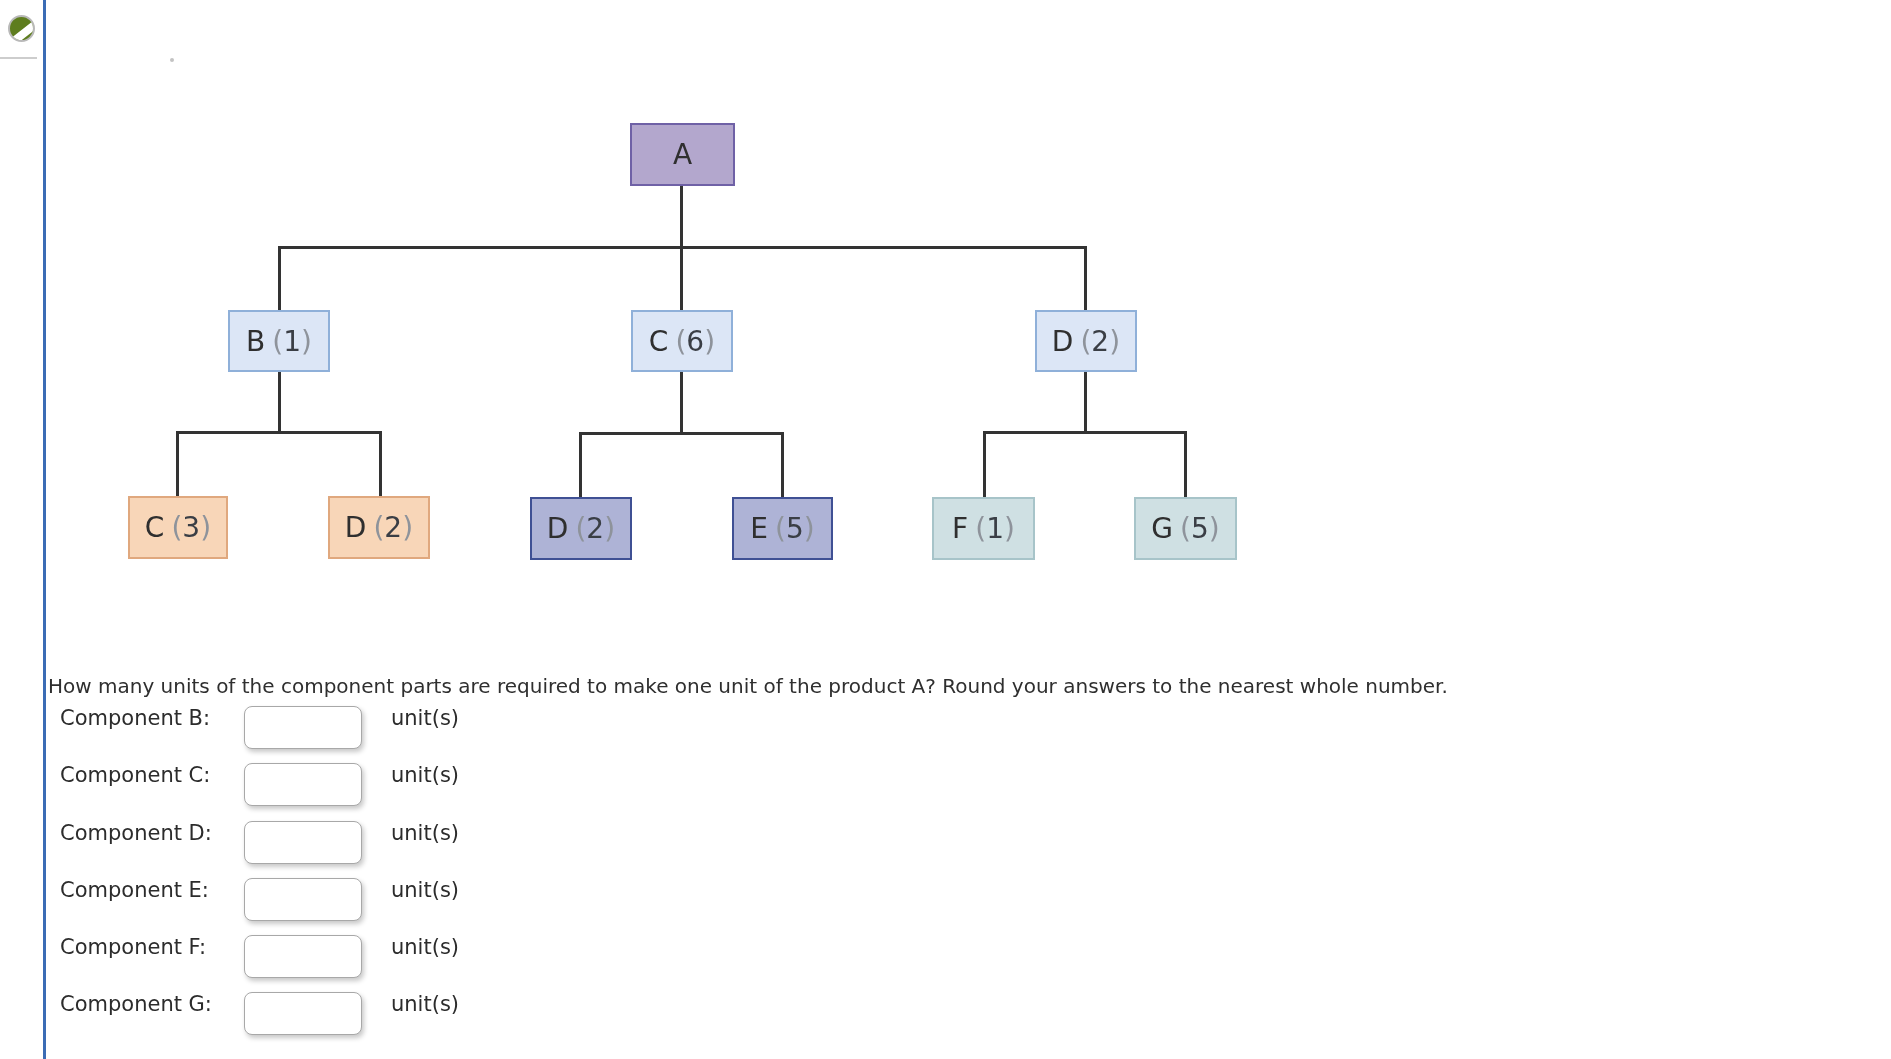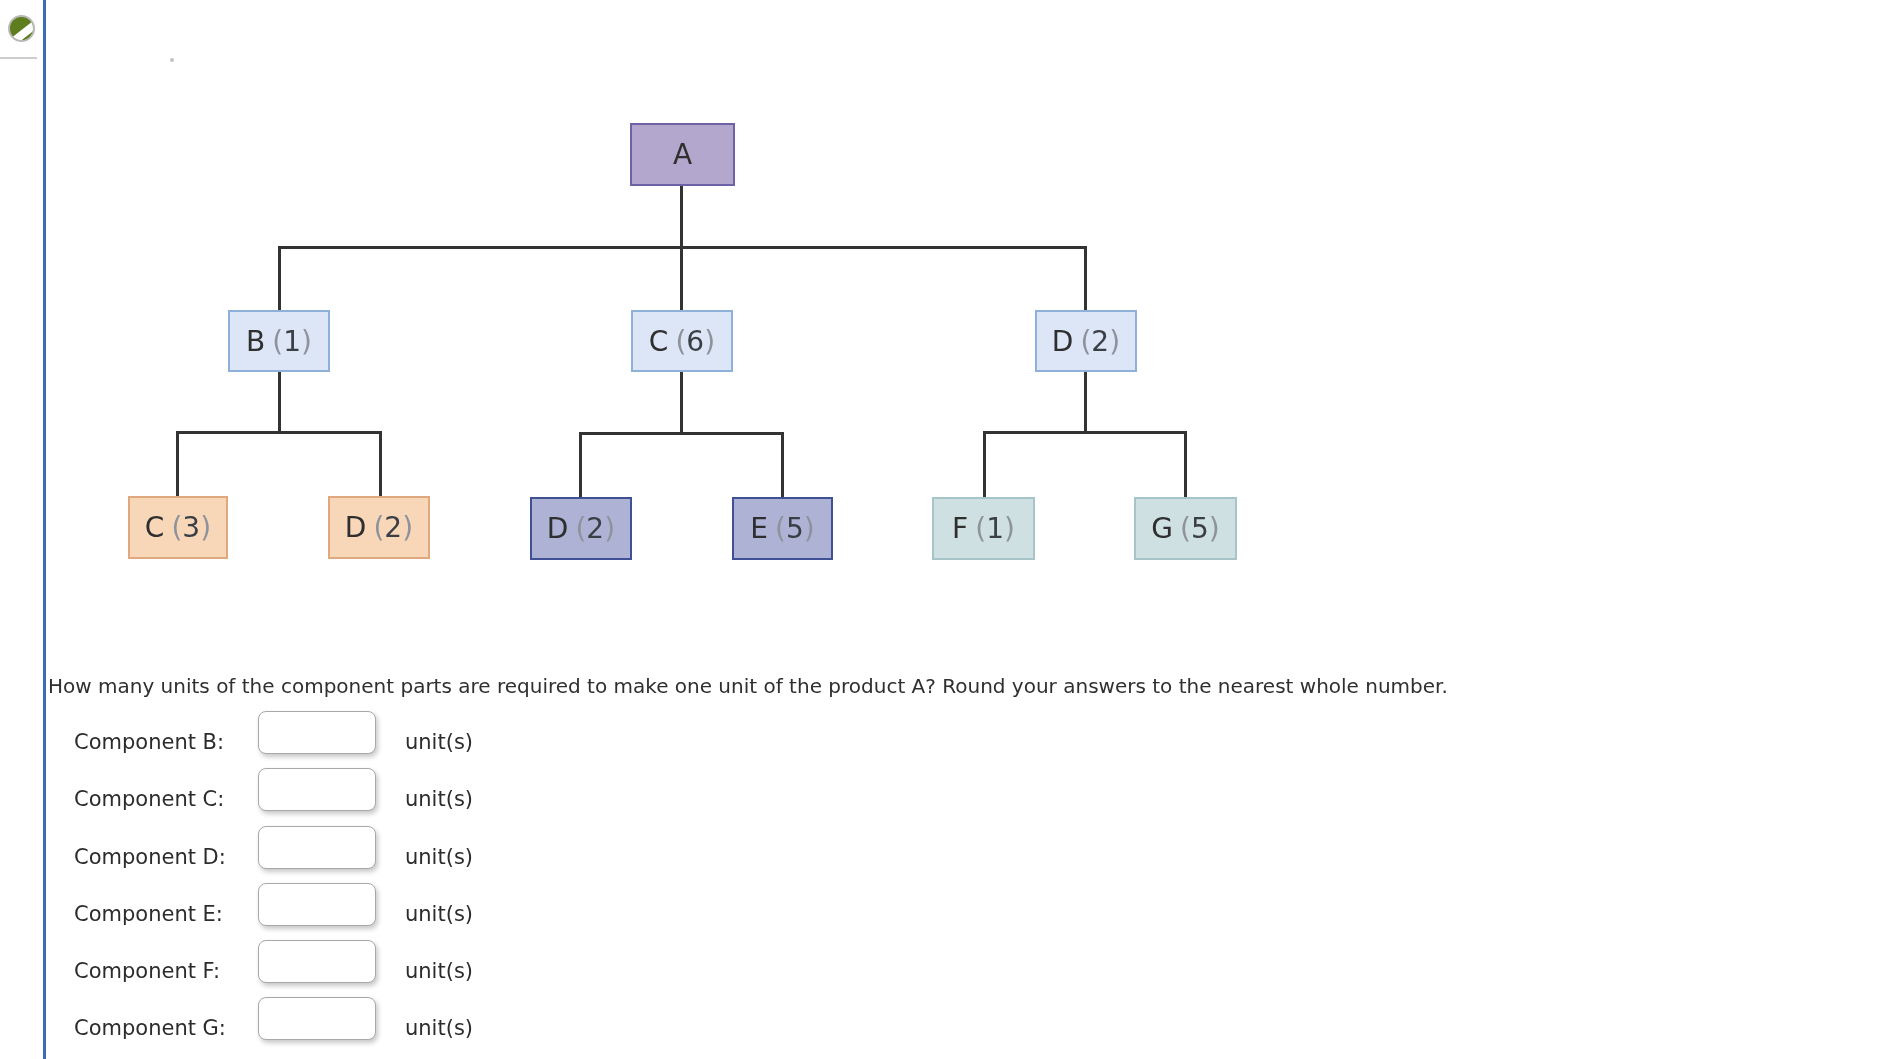--- a/index.html
+++ b/index.html
@@ -28,21 +28,21 @@
   .node .ltr.solo { margin-right: 0; }
   .node .par { color: #8e939b; }
   .node .num { color: #3a3e45; }
   .n-root  { background: #b3a7cd; border: 2.5px solid #6f61a6; }
   .n-l2    { background: #dce6f6; border: 2px solid #8fb0d9; }
   .n-peach { background: #f8d6b8; border: 2px solid #e0a87e; }
   .n-navy  { background: #aeb3d6; border: 2.5px solid #3f5094; }
   .n-teal  { background: #cfe0e3; border: 2px solid #a7c4c9; }
 
   
-  .row { position: absolute; left: 74px; height: 48px; display: flex; align-items: flex-end; }
+  .row { position: absolute; left: 60px; height: 48px; display: flex; align-items: flex-start; }
   .lbl { display: inline-block; width: 184px; font-size: 21px; color: #2c2c2c; }
   .ans { width: 118px; height: 43px; border: 1px solid #a8a8a8; border-radius: 8px; background: #fff;
          box-shadow: 2px 3px 5px rgba(0,0,0,0.22); outline: none; font-size: 20px; padding: 0 8px;
          font-family: "DejaVu Sans", "Liberation Sans", sans-serif; }
   .sfx { margin-left: 29px; font-size: 21px; color: #2c2c2c; }
 </style>
 </head>
 <body>
 
 <div class="screen">

